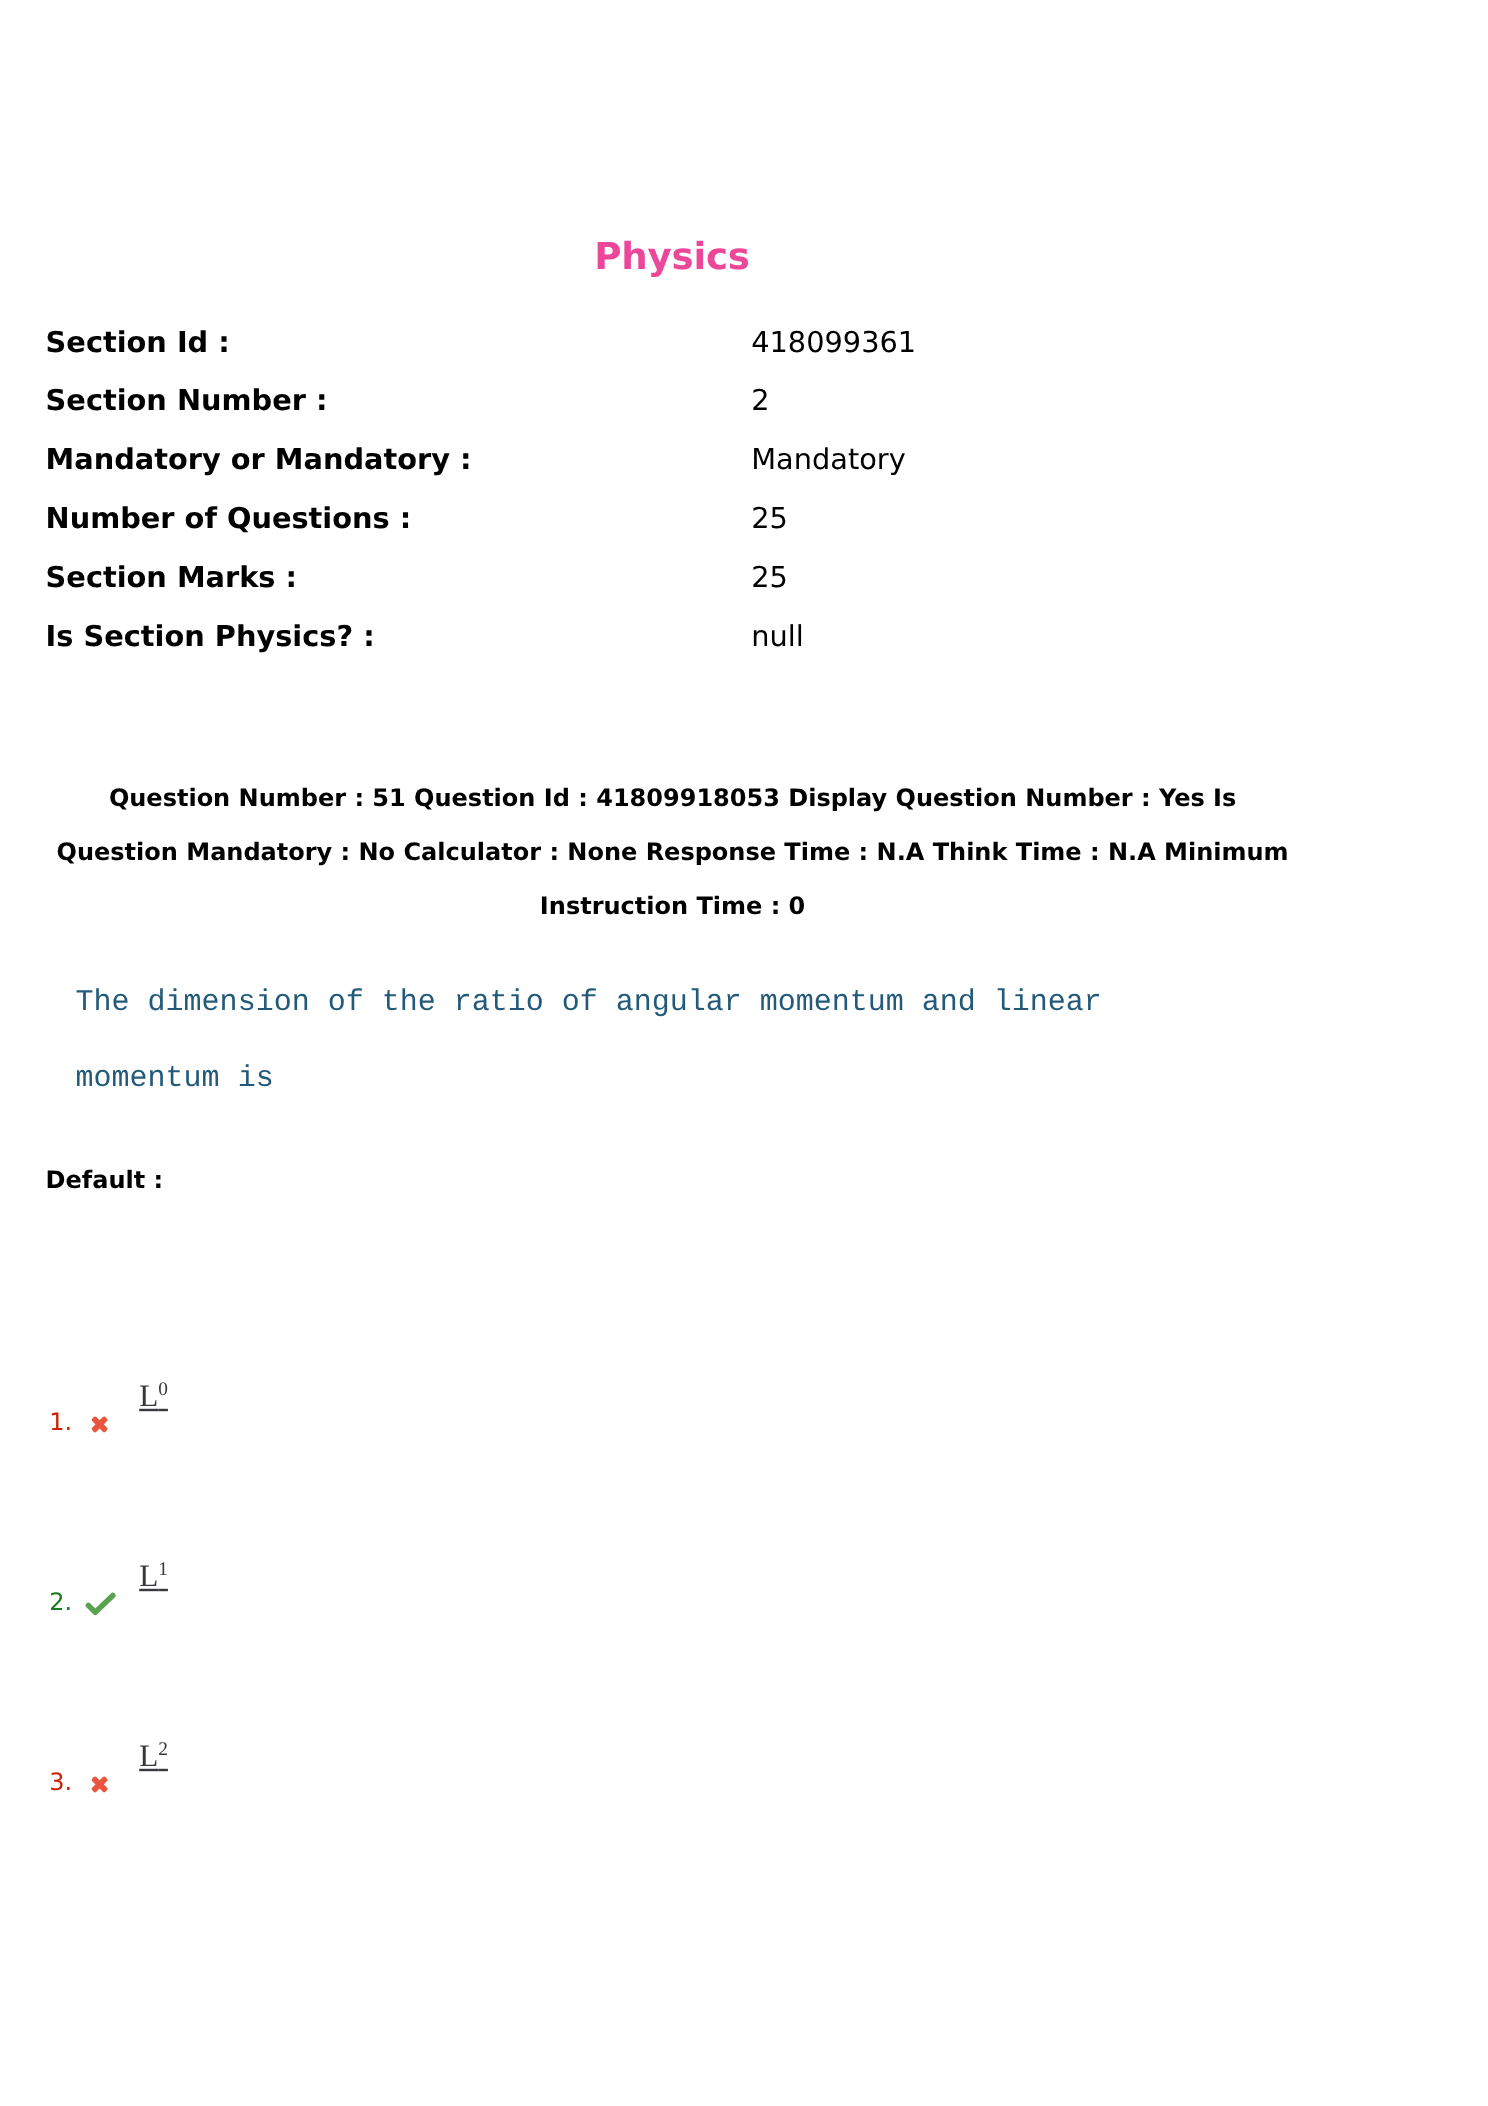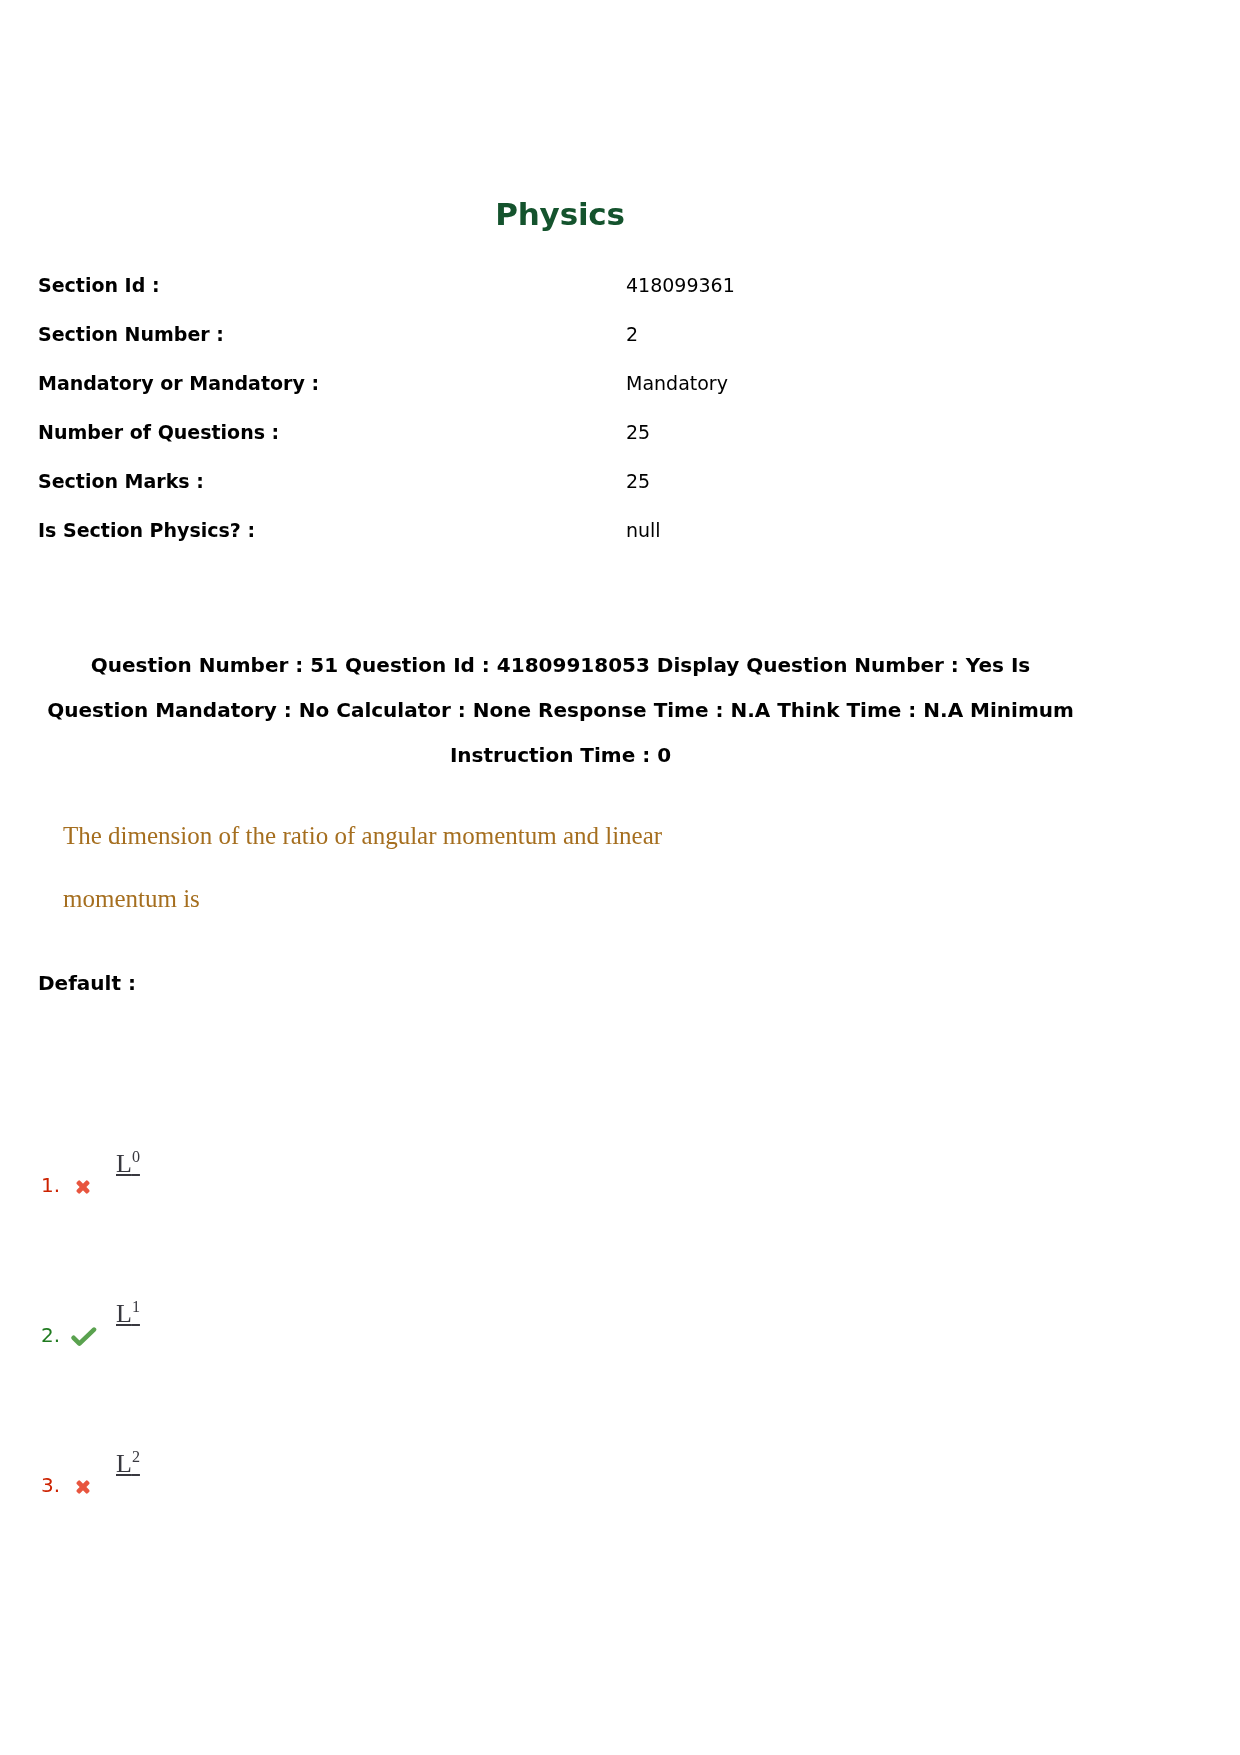--- a/index.html
+++ b/index.html
@@ -20,37 +20,37 @@
     left: 38px;
     top: 0;
     width: 1050px;
   }
 
   
   .section-title {
     text-align: center;
     font-size: 31px;
     font-weight: bold;
-    color: #14532d;
+    color: #ec4899;
     margin: 0;
     padding-top: 196px;
     letter-spacing: -0.2px;
     width: 1044px;
   }
 
   
   .meta-table {
     margin-top: 29px;
     border-collapse: collapse;
     width: 1044px;
   }
   .meta-table td {
     vertical-align: middle;
     padding: 0;
-    font-size: 19px;
+    font-size: 24px;
     color: #000000;
   }
   .meta-label {
     font-weight: bold;
     width: 578px;
     line-height: 49px;
     padding-right: 10px !important;
   }
   .meta-label.two-line {
     line-height: 44px;
@@ -68,23 +68,23 @@
     color: #000000;
     line-height: 45px;
     width: 1045px;
     text-align: center;
   }
 
   
   .question-body {
     margin-top: 26px;
     margin-left: 25px;
-    font-family: Liberation Serif, serif;
+    font-family: Liberation Mono, monospace;
     font-size: 25px;
-    color: #a16207;
+    color: #0c4a6e;
     line-height: 63px;
     width: 760px;
     filter: blur(0.25px) contrast(0.93);
     opacity: 0.93;
   }
   .question-body .qline {
     display: block;
     white-space: nowrap;
   }
 

